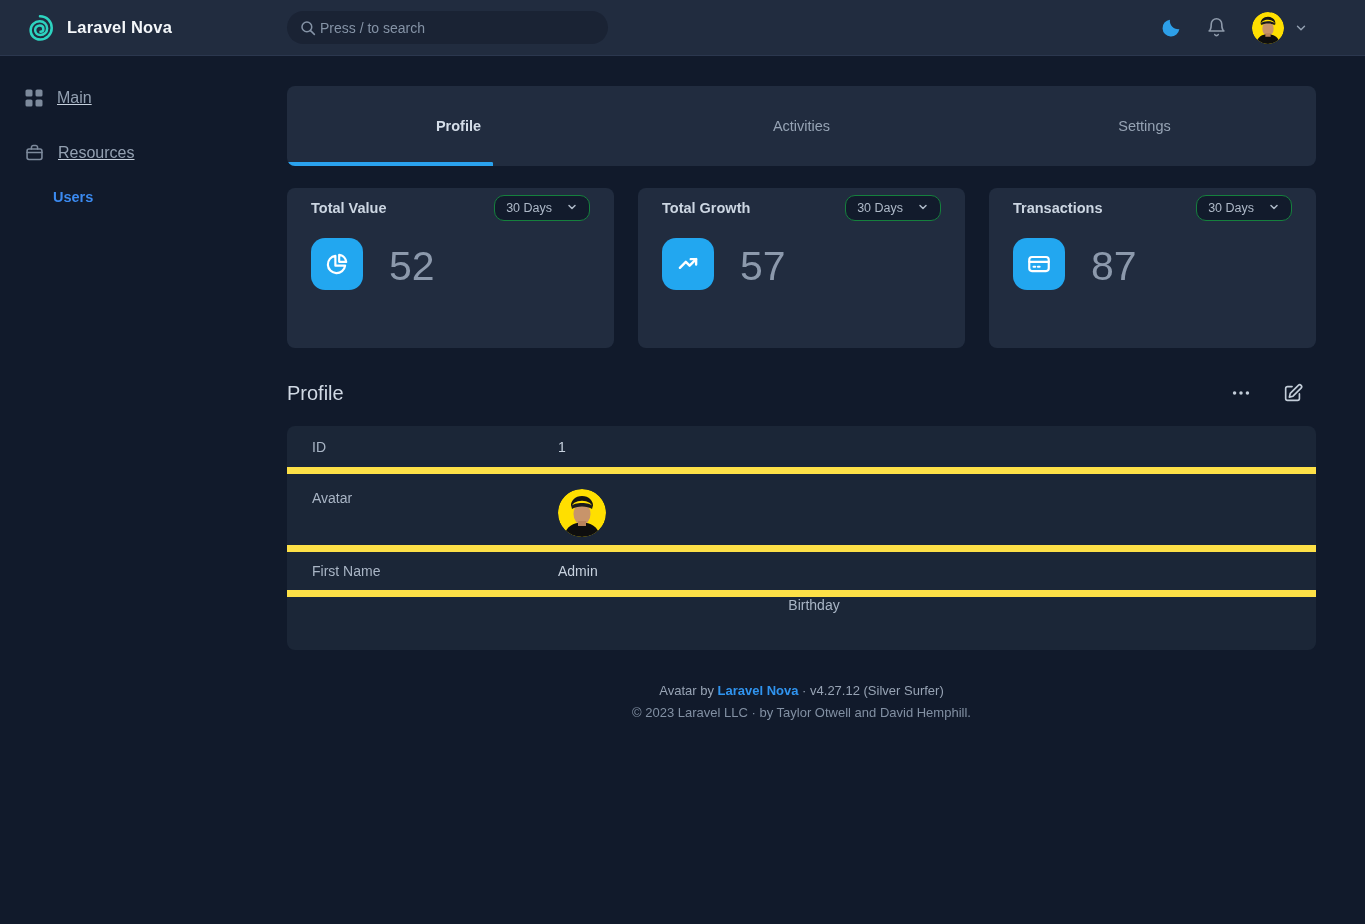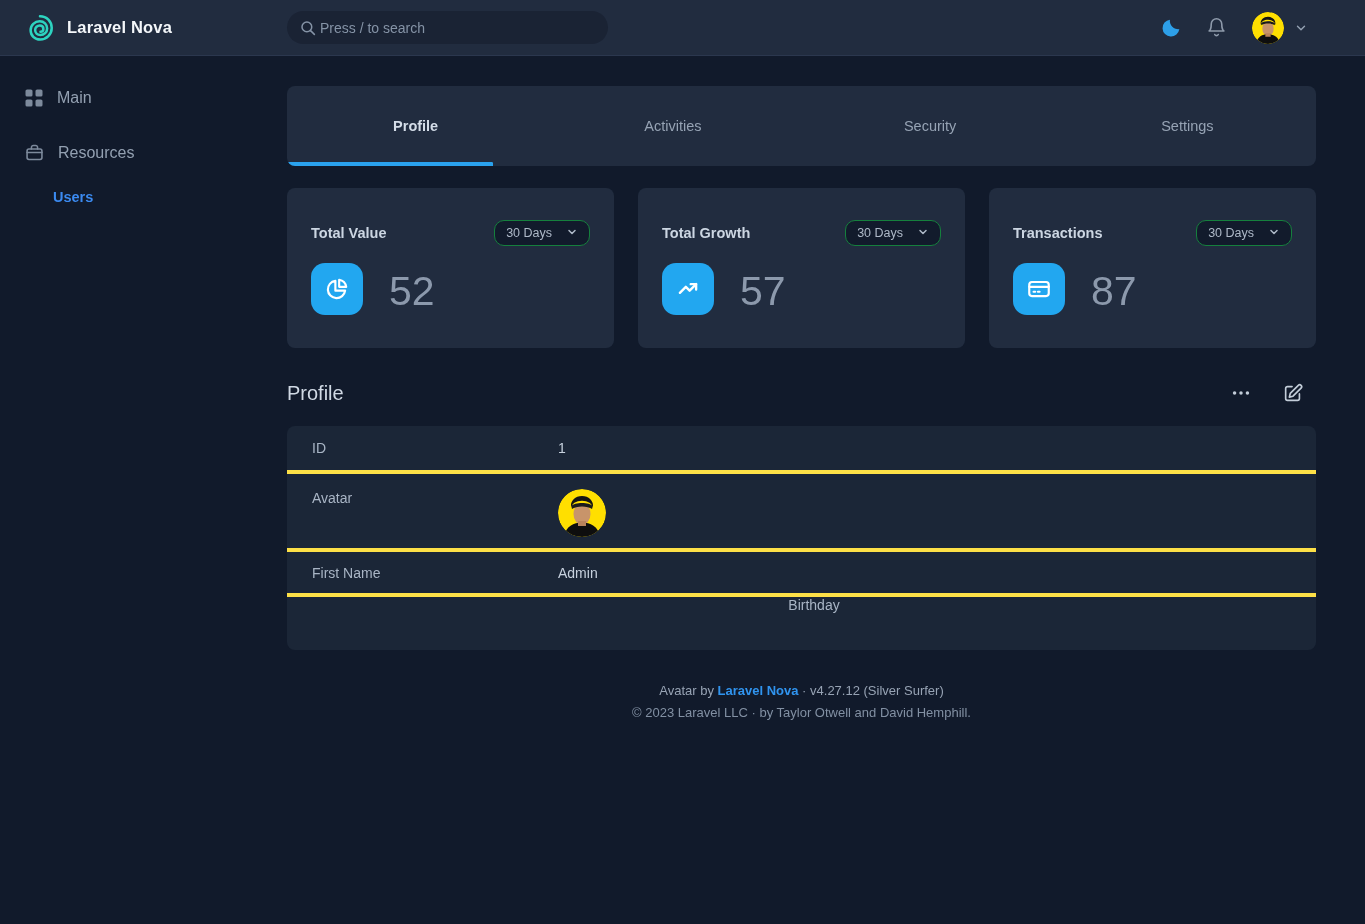--- a/index.html
+++ b/index.html
@@ -46,21 +46,21 @@
     width: 36px; height: 36px; border-radius: 8px;
     display: flex; align-items: center; justify-content: center;
     cursor: pointer;
   }
   .avatar-btn { display: flex; align-items: center; gap: 10px; margin-left: 9px; cursor: pointer; }
   .avatar-sm { width: 32px; height: 32px; border-radius: 50%; overflow: hidden; display:block; }
 
   
   .sidebar {
     position: absolute; top: 56px; left: 0; bottom: 3px;
-    width: 287px; padding: 32px 24px 0 24px;
+    width: 287px; padding: 32px 24px 0 24px; text-decoration: underline;
   }
   .side-section { display: flex; align-items: center; gap: 13px; margin-bottom: 34px; cursor: pointer; }
   .side-section .label { color: #93a0b1; font-size: 16px; }
   .side-sub { padding-left: 29px; margin-top: -9px; }
   .side-link { color: #3b8af0; font-weight: bold; font-size: 14.5px; cursor: pointer; display: inline-block; }
 
   
   .main {
     position: absolute; top: 56px; left: 287px; right: 49px; bottom: 0;
     padding-top: 30px;
@@ -82,21 +82,21 @@
     position: absolute; bottom: 0; left: 0;
     width: 20%; height: 4px; background: #2aa2ee;
     border-radius: 0 2px 0 6px;
   }
 
   
   .metrics { display: flex; gap: 24px; margin-top: 22px; }
   .metric-card {
     flex: 1 1 0; height: 160px;
     background: #212c3f; border-radius: 8px;
-    padding: 32px 24px;
+    padding: 7px 24px;
   }
   .metric-head { display: flex; align-items: center; justify-content: space-between; }
   .metric-title { color: #ccd6e2; font-weight: bold; font-size: 14.5px; }
   .range-select {
     display: flex; gap: 14px;
     background: #121b2c; border: 1px solid #15803d; border-radius: 10px;
     padding: 5px 11px; cursor: pointer;
   }
   .range-select .range-label { color: #aeb9c8; font-size: 12.5px; }
   .metric-body { display: flex; align-items: flex-end; gap: 26px; margin-top: 17px; }
@@ -116,21 +116,21 @@
   .detail-actions { display: flex; align-items: center; gap: 30px; padding-right: 12px; }
   .detail-actions .act { cursor: pointer; display: flex; align-items: center; }
 
   .detail-table {
     margin-top: 12px;
     background: #1b2637; border-radius: 8px;
     overflow: hidden;
   }
   .drow {
     display: flex; align-items: center;
-    border-bottom: 4px solid #fde047;
+    border-bottom: 7px solid #fde047;
   }
   .drow:last-child { border-bottom: none; flex-direction: column; }
   .drow .dlabel {
     flex: 0 0 271px; padding-left: 25px;
     color: #a9b5c5; font-size: 14px;
   }
   .drow .dvalue { color: #c7d1de; font-size: 14px; }
   .h48 { height: 48px; }
   .h78 { height: 78px; }
   .h45 { height: 45px; }
@@ -247,21 +247,20 @@
   <div class="side-sub">
     <span class="side-link">Users</span>
   </div>
 </nav>
 
 <main class="main">
 
   <div class="tabs-card">
     <div class="tab active">Profile</div>
     <div class="tab">Activities</div>
-    <div class="tab">Security</div>
     <div class="tab">Settings</div>
     <div class="tab-underline"></div>
   </div>
 
   <div class="metrics">
 
     <div class="metric-card">
       <div class="metric-head">
         <span class="metric-title">Total Value</span>
         <span class="range-select">

